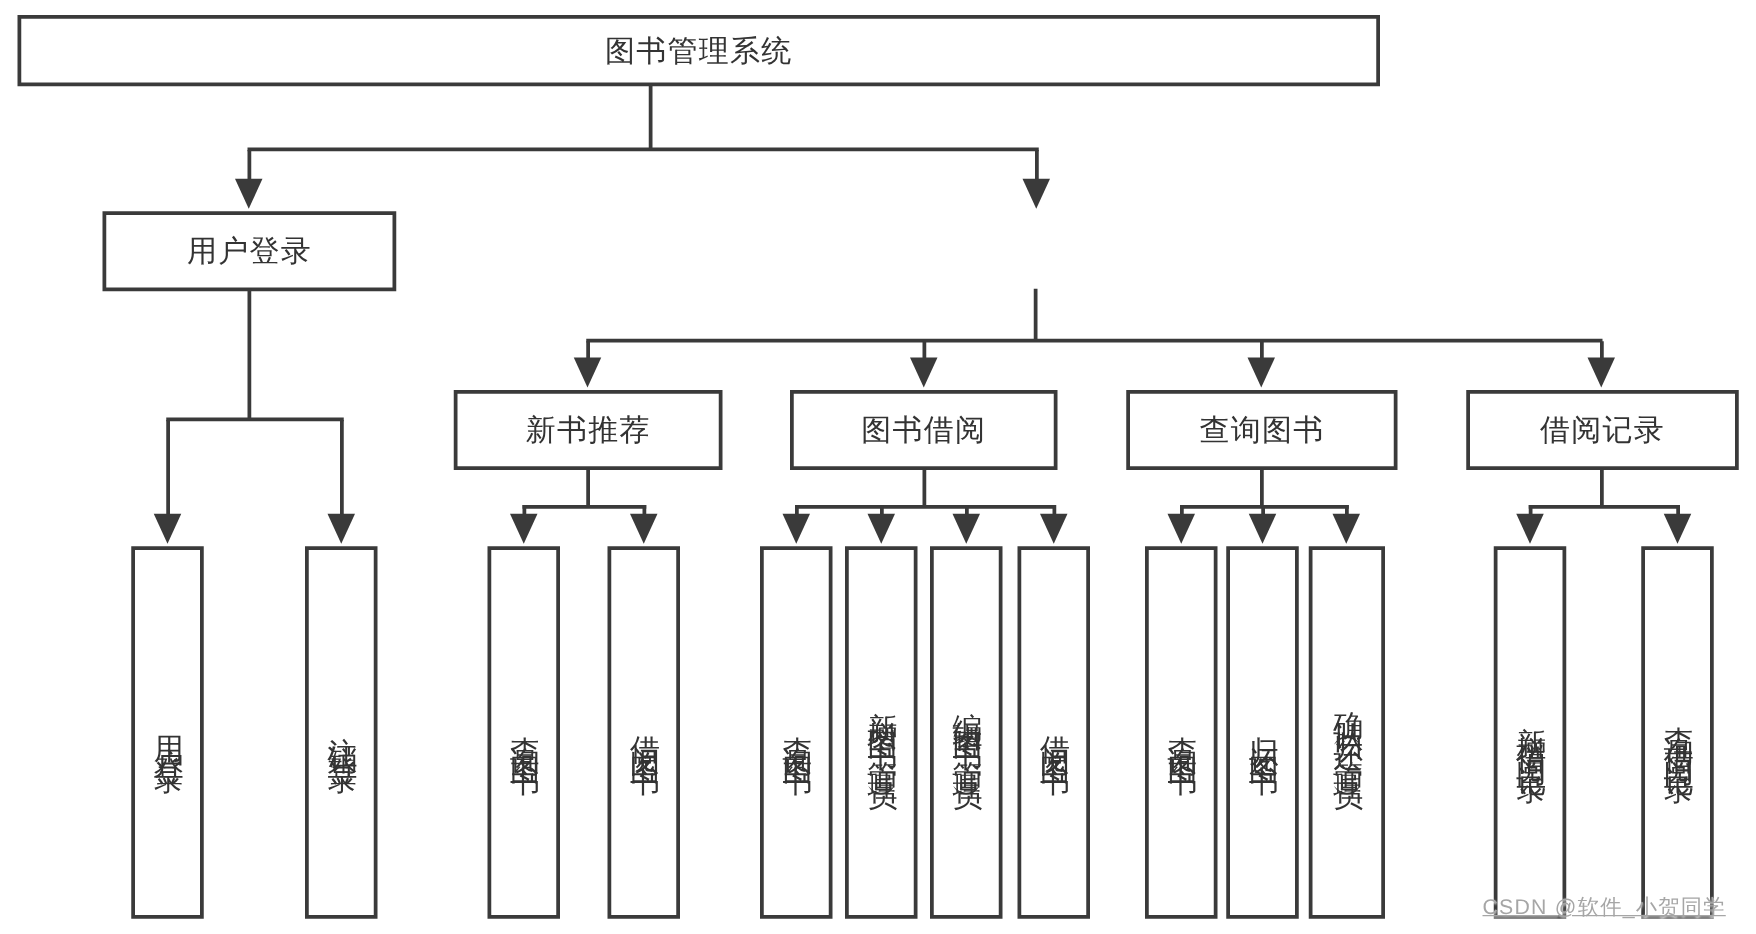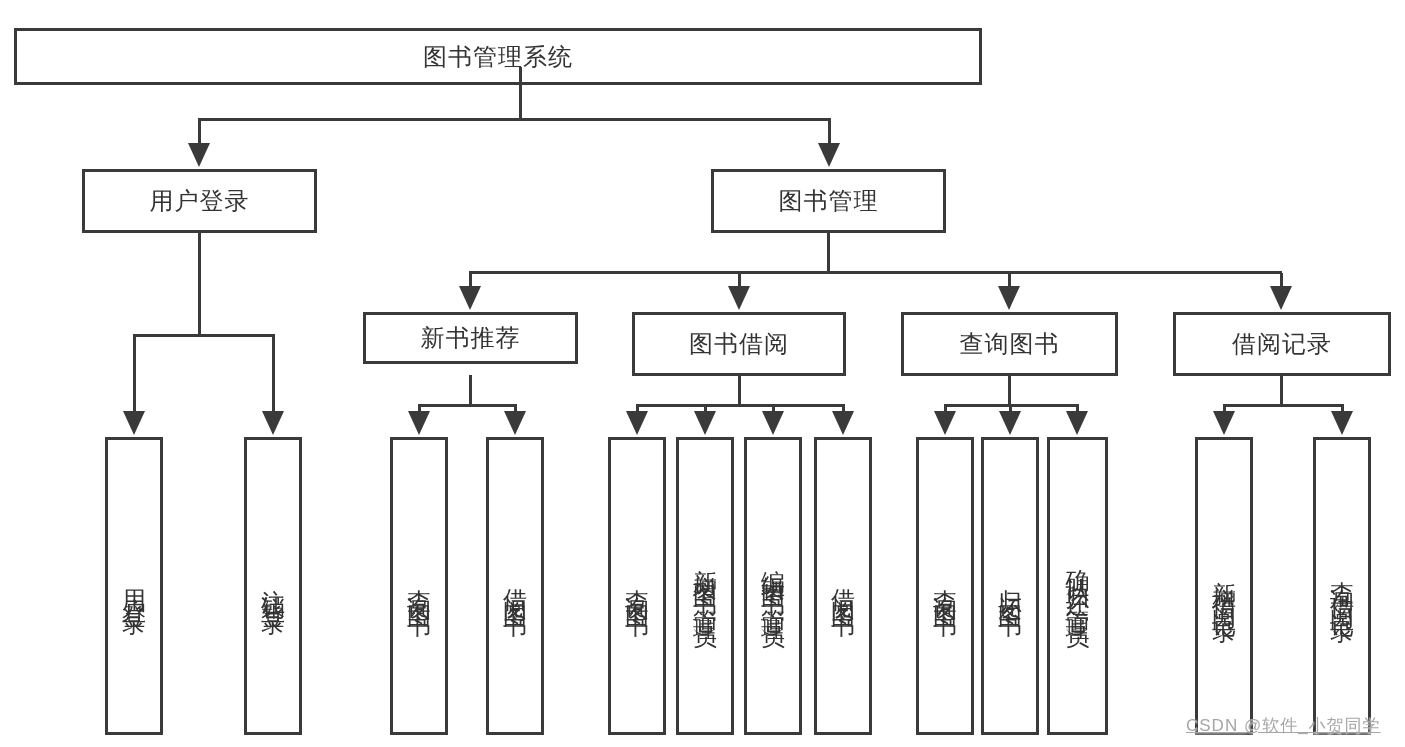--- a/index.html
+++ b/index.html
@@ -38,26 +38,25 @@
     letter-spacing:1px;white-space:nowrap;
     text-shadow:0 1px 2px #ffffff;
     text-decoration:underline;
   }
 </style>
 </head>
 <body>
 
 <div class="canvas">
 
-  <div class="box" style="left:14px;top:28px;width:968px;height:57px;">图书管理系统</div>
+  <div class="box" style="left:14px;top:12px;width:1090px;height:57px;">图书管理系统</div>
 
   <div class="box" style="left:82px;top:169px;width:235px;height:64px;">用户登录</div>
-  <div class="box" style="left:711px;top:169px;width:235px;height:64px;">图书管理</div>
 
-  <div class="box" style="left:363px;top:312px;width:215px;height:52px;">新书推荐</div>
+  <div class="box" style="left:363px;top:312px;width:215px;height:64px;">新书推荐</div>
   <div class="box" style="left:632px;top:312px;width:214px;height:64px;font-family:Liberation Mono, monospace;">图书借阅</div>
   <div class="box" style="left:901px;top:312px;width:217px;height:64px;">查询图书</div>
   <div class="box" style="left:1173px;top:312px;width:218px;height:64px;">借阅记录</div>
 
   <div class="box v" style="left:105px;top:437px;width:58px;height:298px;">
     <span>用户登录</span>
     </div>
   <div class="box v" style="left:244px;top:437px;width:58px;height:298px;">
     <span>注销登录</span>
     </div>

